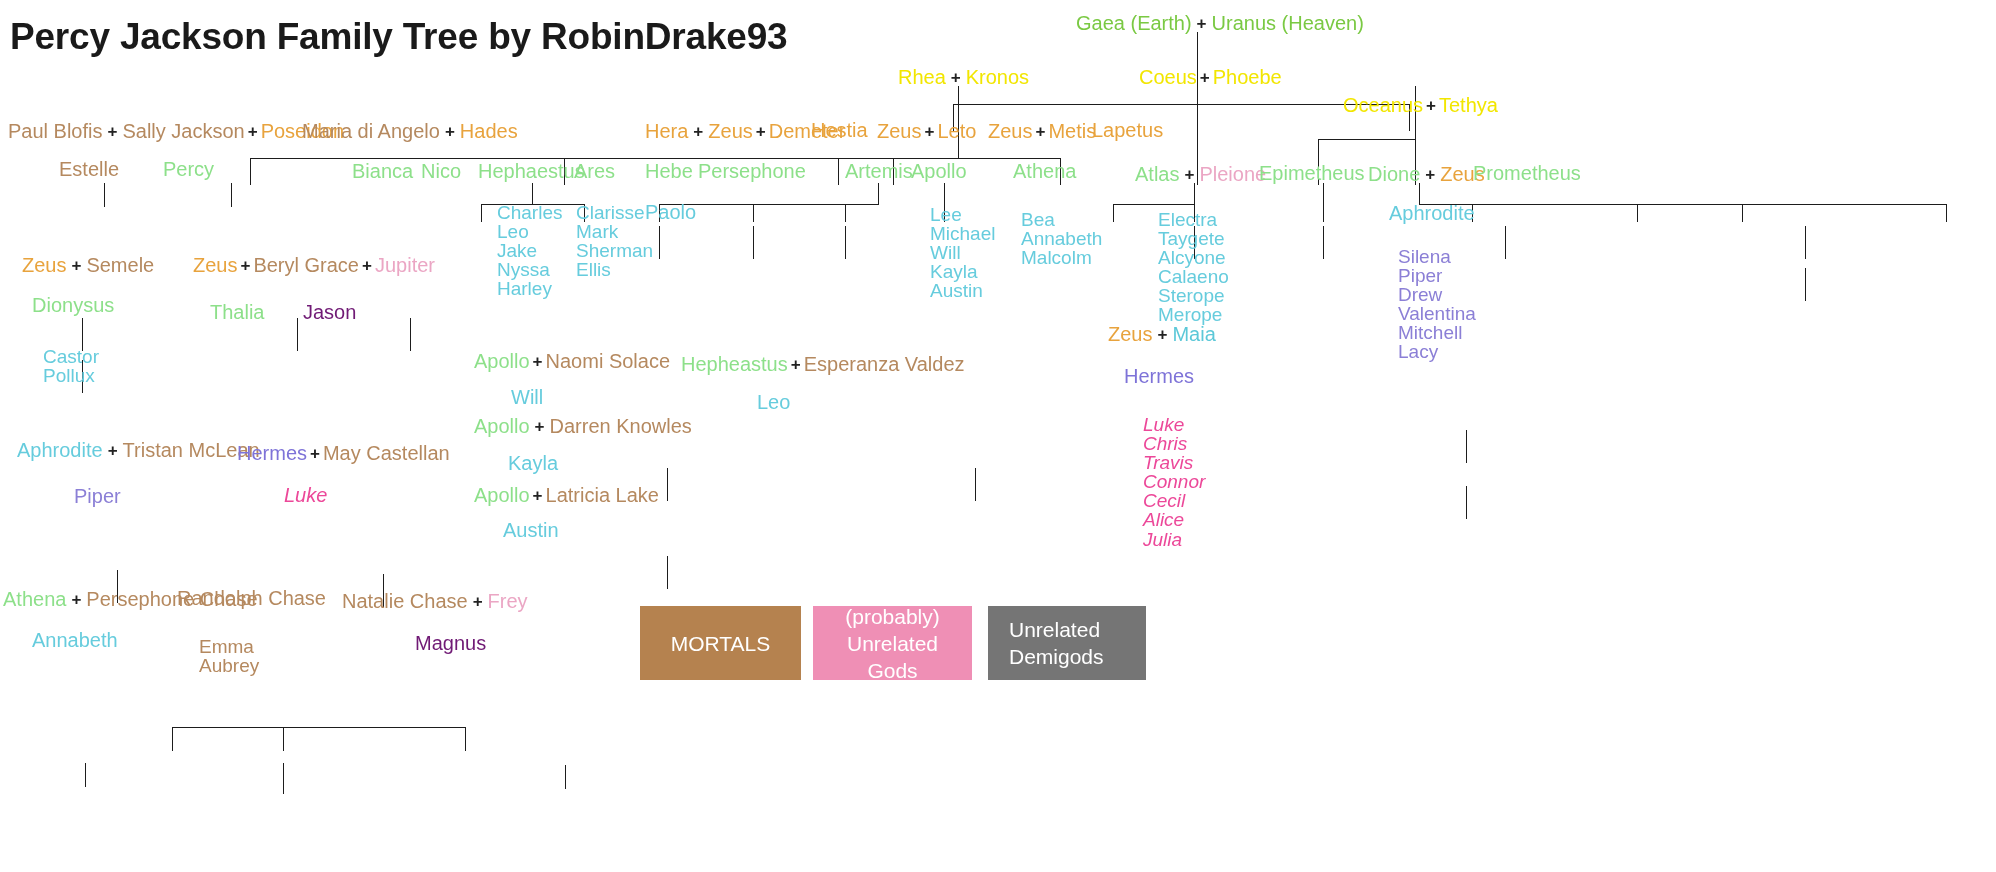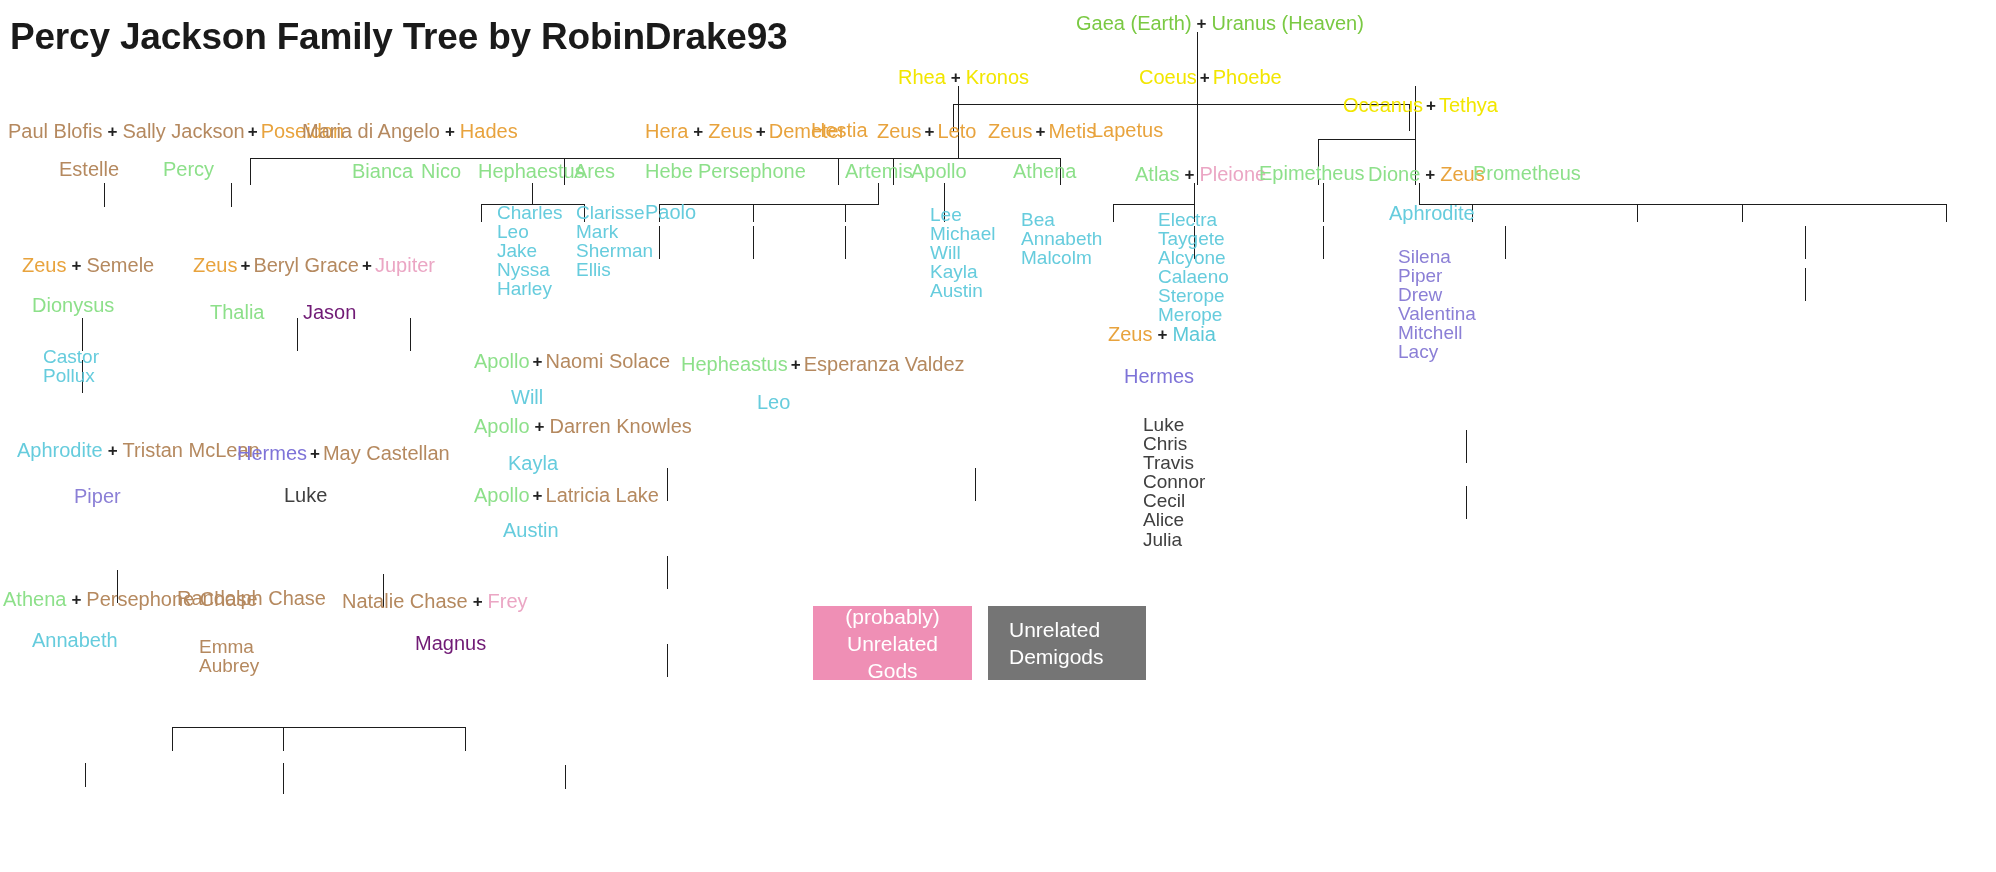--- a/index.html
+++ b/index.html
@@ -30,21 +30,21 @@
   
   .c-primordial{color:#7ac943;}
   .c-titan{color:#f2e600;}
   .c-olympian-parent{color:#e8a33d;}
   .c-god{color:#8de08a;}
   .c-mortal{color:#b5895f;}
   .c-demigod{color:#66ccdd;}
   .c-unrelated-god{color:#eba6c4;}
   .c-unrelated-demigod{color:#701a75;}
   .c-aphro-kid{color:#8b7fd6;}
-  .c-hermes-kid{color:#404040;}
+  .c-hermes-kid{color:#ec4899;font-style:italic;}
   .c-nymph{color:#5cc8d8;}
   .c-hermes{color:#7e73d8;}
   
   .row{
     position:absolute;
     display:flex;
     align-items:baseline;
     white-space:nowrap;
   }
   .row > span{white-space:nowrap;}
@@ -431,20 +431,23 @@
     <div>Aubrey</div>
   </div>
 
   <div class="row" style="left:342px;top:590px;">
     <span class="nm c-mortal">Natalie Chase</span>
     <span class="plus">+</span>
     <span class="nm c-unrelated-god">Frey</span>
   </div>
   <div class="t nm c-unrelated-demigod" style="left:415px;top:633px;">Magnus</div>
 
+  <div class="legend-box" id="legend-mortals" style="left:640px;top:606px;width:161px;height:74px;background:#b5824f;">
+    <span>MORTALS</span>
+  </div>
 
   <div class="legend-box" id="legend-gods" style="left:813px;top:606px;width:159px;height:74px;background:#ef8fb5;flex-direction:column;">
     <span>(probably)</span>
     <span>Unrelated Gods</span>
   </div>
 
   <div class="legend-box" id="legend-demigods" style="left:988px;top:606px;width:158px;height:74px;background:#757575;flex-direction:column;align-items:flex-start;padding-left:21px;">
     <span>Unrelated</span>
     <span>Demigods</span>
   </div>

